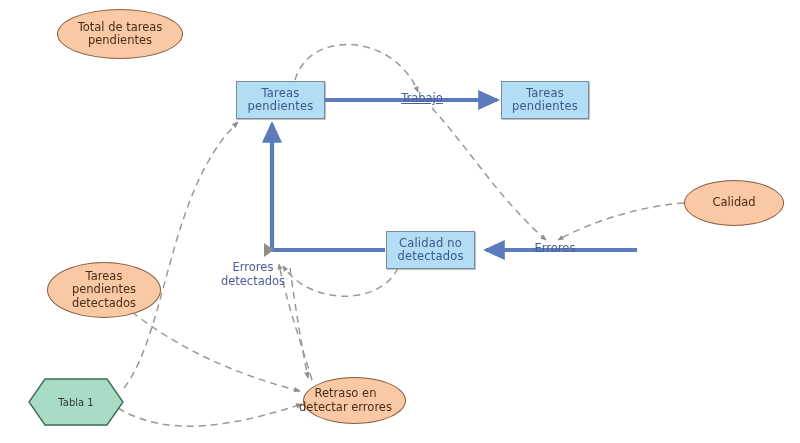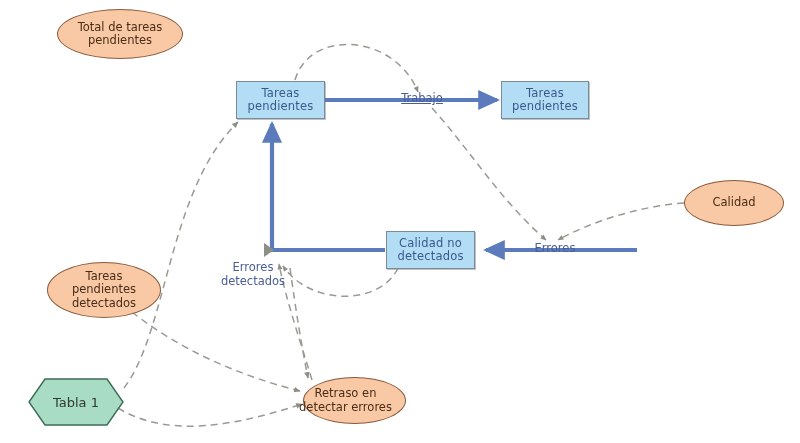--- a/index.html
+++ b/index.html
@@ -71,21 +71,21 @@
     position: absolute;
     left: 0;
     top: 0;
     width: 100%;
     height: 100%;
     display: flex;
     align-items: center;
     justify-content: center;
     color: #2f3b33;
     font-family: "DejaVu Sans", sans-serif;
-    font-size: 13px;
+    font-size: 10px;
   }
 
   
   .flow-label {
     position: absolute;
     color: #4a5d96;
     font-family: "DejaVu Sans", sans-serif;
     font-size: 11.5px;
     line-height: 13.5px;
     text-align: center;

